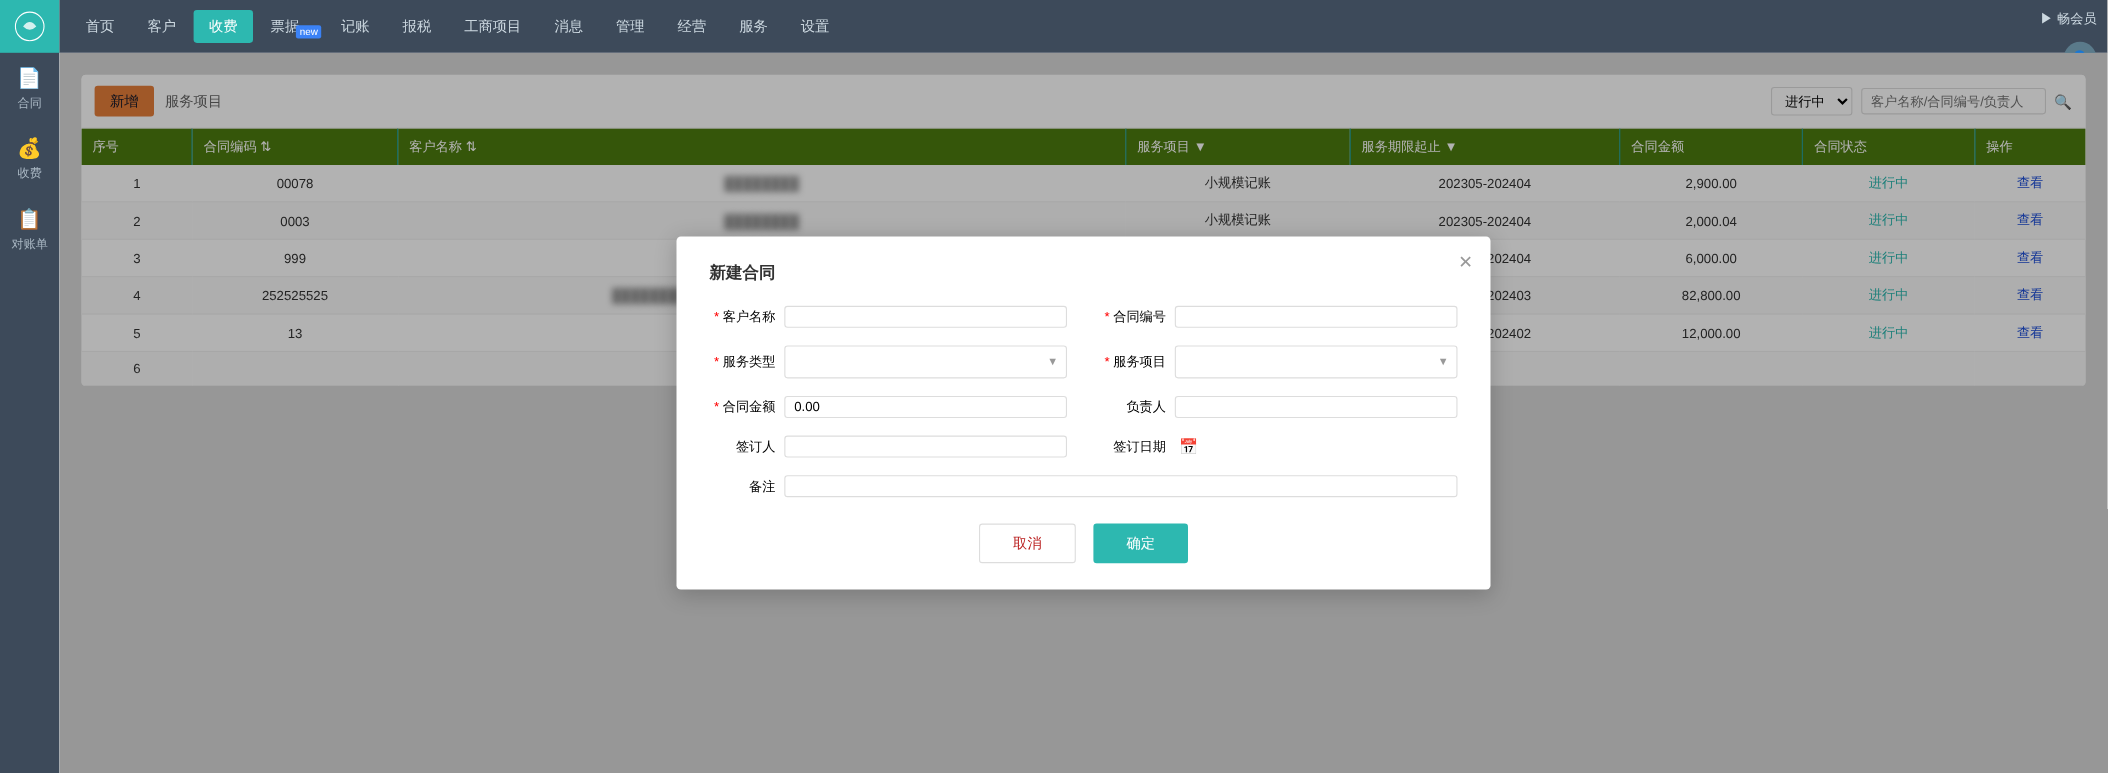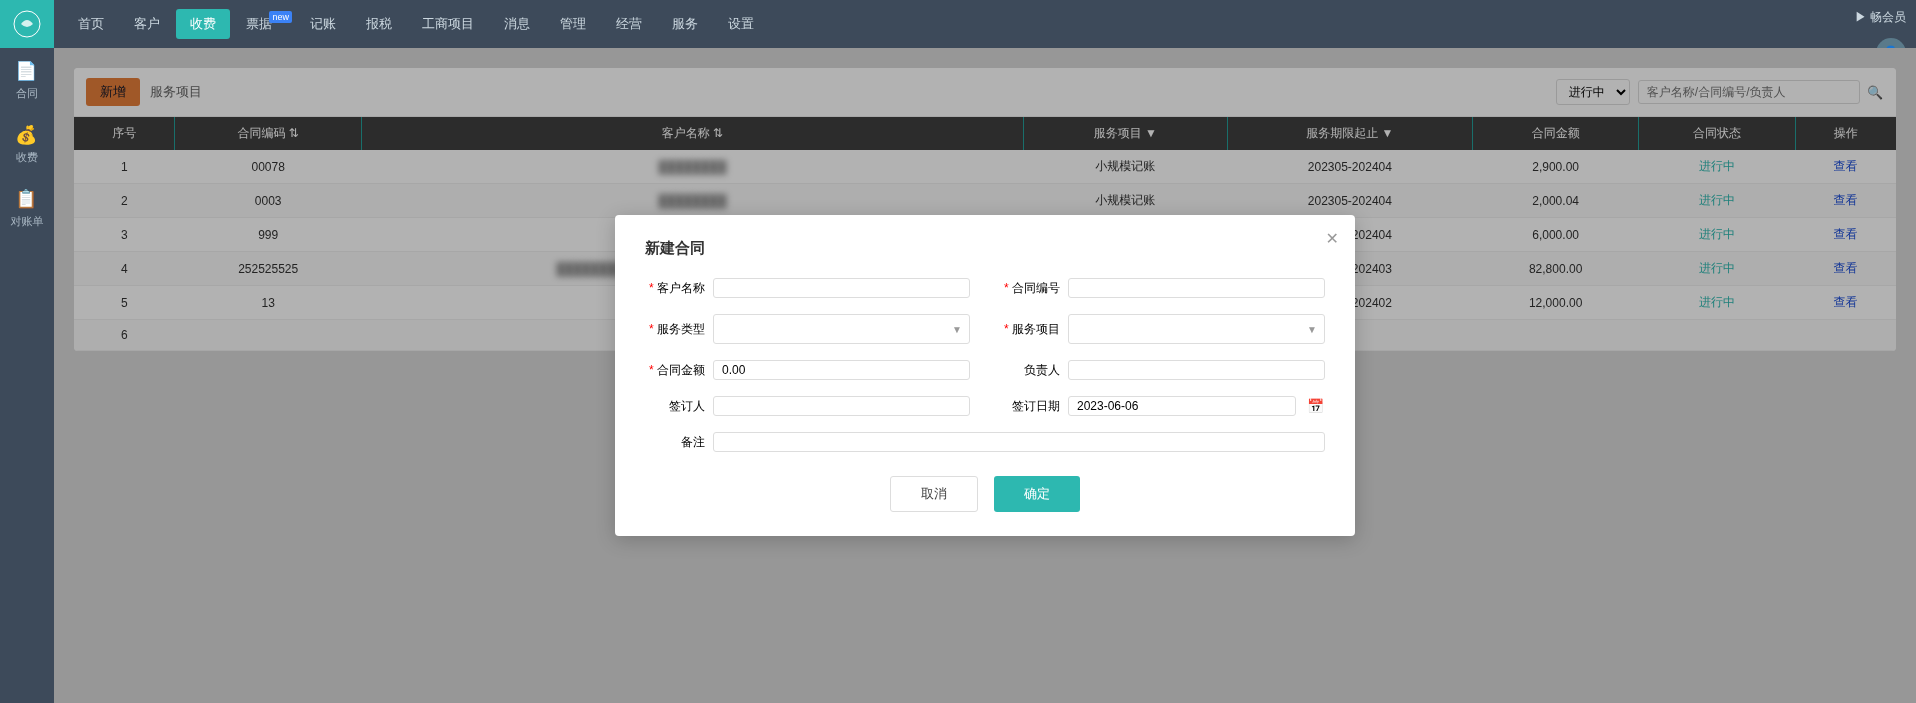--- a/index.html
+++ b/index.html
@@ -63,21 +63,21 @@
       font-size: 13px;
       border-radius: 3px;
       position: relative;
     }
     .nav-item.active {
       background: #2db8b0;
       color: white;
     }
     .nav-badge {
       position: absolute;
-      top: 2px;
+      top: 14px;
       right: 2px;
       background: #3b82f6;
       color: white;
       font-size: 9px;
       padding: 1px 3px;
       border-radius: 2px;
     }
     .topnav-right {
       margin-left: auto;
       display: flex;
@@ -151,32 +151,32 @@
       padding: 4px 8px;
       border-radius: 3px;
       font-size: 12px;
       background: white;
     }
     .search-input {
       border: 1px solid #ddd;
       padding: 4px 8px;
       border-radius: 3px;
       font-size: 12px;
-      width: 222px;
+      width: 168px;
     }
 
     table {
       width: 100%;
       border-collapse: collapse;
     }
     thead th {
-      background: #404040;
+      background: #4d7c0f;
       color: white;
       padding: 8px 10px;
-      text-align: center;
+      text-align: left;
       font-size: 12px;
       font-weight: normal;
       border-right: 1px solid #25a09a;
     }
     thead th:last-child { border-right: none; }
     tbody tr { border-bottom: 1px solid #f0f0f0; }
     tbody tr:nth-child(even) { background: #f9f9f9; }
     tbody td {
       padding: 8px 10px;
       text-align: center;
@@ -287,21 +287,21 @@
     }
     .modal-footer {
       margin-top: 24px;
       display: flex;
       justify-content: center;
       gap: 16px;
     }
     .btn-cancel {
       border: 1px solid #ddd;
       background: white;
-      color: #404040;
+      color: #b91c1c;
       padding: 8px 30px;
       border-radius: 3px;
       cursor: pointer;
       font-size: 13px;
     }
     .btn-confirm {
       background: #2db8b0;
       color: white;
       border: none;
       padding: 8px 30px;
@@ -494,21 +494,20 @@
               <label class="form-label">负责人</label>
               <input class="form-input" type="text" style="">
             </div>
 
             <div class="form-row">
               <label class="form-label">签订人</label>
               <input class="form-input" type="text" style="">
             </div>
             <div class="form-row">
               <label class="form-label">签订日期</label>
-              <input class="form-input" type="text" id="sign-date-input" value="2023-06-06" style="">
               <span class="calendar-icon">📅</span>
             </div>
 
             <div class="form-row" style="grid-column: 1 / -1;">
               <label class="form-label">备注</label>
               <input class="form-input" type="text" style="flex: 1 1 0%;">
             </div>
           </div>
           <div class="modal-footer">
             <button class="btn-cancel">取消</button>

